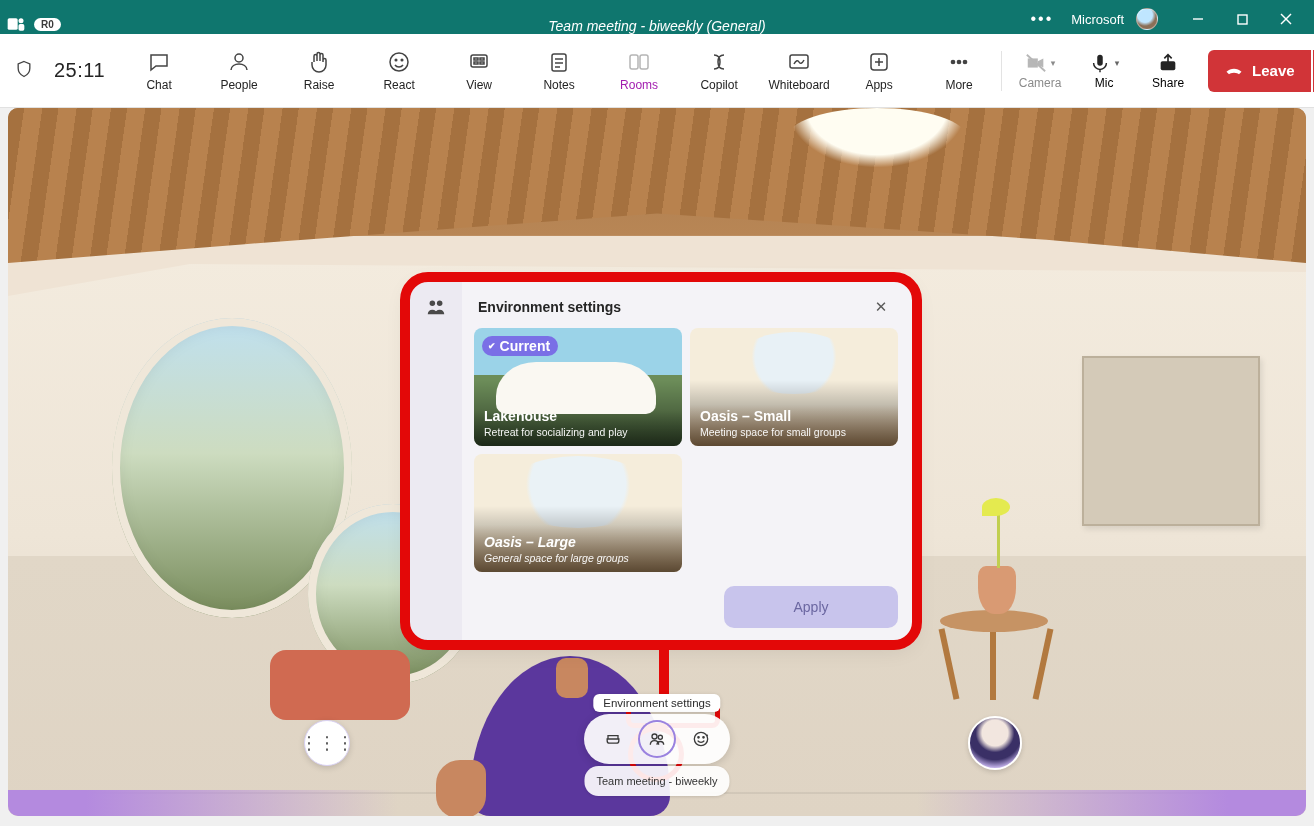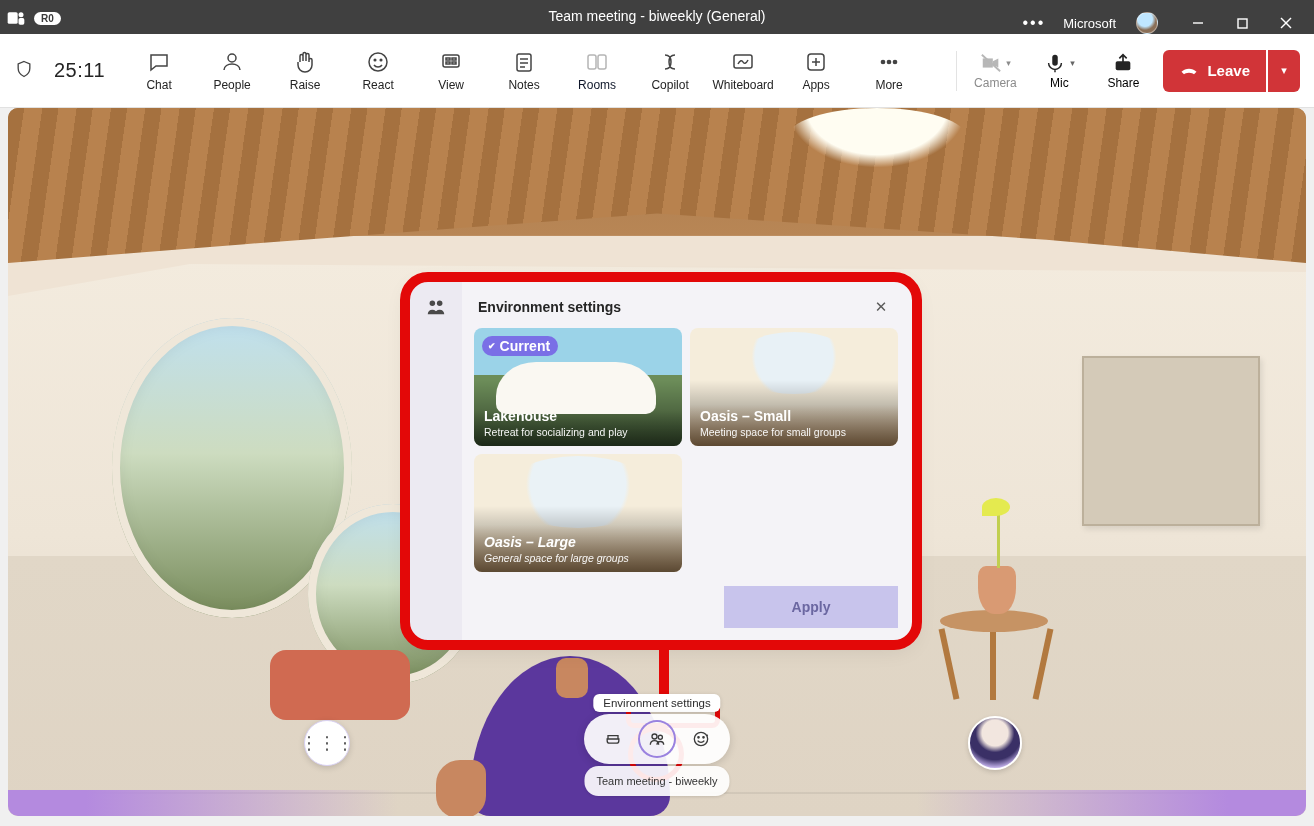--- a/index.html
+++ b/index.html
@@ -1,55 +1,55 @@
 <!DOCTYPE html>
 <html><head>
 <meta charset="utf-8">
 <style>
   * { box-sizing: border-box; margin: 0; padding: 0; font-family: "Segoe UI", sans-serif; }
   html, body { width: 1314px; height: 826px; overflow: hidden; background:#f0f0f0; }
 
   
   .titlebar {
     height: 34px;
-    background: #404040;
+    background: #0f766e;
     color: #ffffff;
     display: flex;
-    align-items: flex-start;
+    align-items: flex-end;
     font-size: 13px;
-    padding: 8px 6px;
+    padding: 0 6px;
     position: relative;
   }
   .titlebar .left { display:flex; align-items:center; gap:8px; }
   .teams-logo { width:20px; height:20px; display:flex; align-items:center; justify-content:center; }
   .r0-badge { background:#fff; color:#3b3b3b; border-radius:10px; font-size:10px; font-weight:600; padding:1px 7px; }
-  .titlebar .center { position:absolute; left:50%; transform:translateX(-50%); font-size:14px; }
+  .titlebar .center { position:absolute; left:50%; transform:translateX(-50%); font-size:14px;font-style:italic; }
   .titlebar .right { margin-left:auto; display:flex; align-items:center; gap:12px; }
   .titlebar .dots { font-size:16px; letter-spacing:2px; padding:0 6px; }
-  .account { display:flex; align-items:center; gap:20px; }
+  .account { display:flex; align-items:center; gap:12px; }
   .avatar-sm { width:22px; height:22px; border-radius:50%; background: radial-gradient(circle at 40% 30%, #bfe6ff 0 40%, #8a6f57 60% 100%); border:1px solid rgba(255,255,255,.4);}
   .win-btns { display:flex; align-items:center; gap:0; margin-left:6px;}
   .win-btn { width:44px; height:30px; display:flex; align-items:center; justify-content:center; color:#fff; font-size:13px; }
 
   
   .toolbar {
     height: 74px;
     background:#ffffff;
     border-bottom:1px solid #e1e1e1;
     display:flex;
     align-items:center;
     padding: 0 14px;
     gap: 4px;
   }
   .tb-left { display:flex; align-items:flex-start; gap:20px; margin-right:18px;}
   .shield { width:20px; height:20px; color:#444; }
   .timer { font-size:20px; color:#242424; letter-spacing:.5px;}
-  .tb-buttons { display:flex; align-items:center; gap:9px; }
+  .tb-buttons { display:flex; align-items:center; gap:16px; }
   .tb-btn { display:flex; flex-direction:column; align-items:center; justify-content:center; width:64px; height:58px; color:#242424; font-size:12px; gap:4px; border-radius:4px;}
-  .tb-btn.disabled { color:#0f172a; }
+  .tb-btn.disabled { color:#a21caf; }
   .tb-btn .ico { width:24px; height:24px; display:flex; align-items:center; justify-content:center;}
   .tb-btn .ico svg { width:24px; height:24px; stroke:#444; fill:none; stroke-width:1.5;}
   .tb-btn.disabled .ico svg { stroke:#b5b5b5;}
   .tb-right { margin-left:auto; display:flex; align-items:center; gap:0;}
   .dev-btn { display:flex; flex-direction:column; align-items:center; justify-content:center; width:64px; height:58px; font-size:12px; gap:2px;}
   .dev-btn .row { display:flex; align-items:center; gap:4px; }
   .dev-btn .chev { font-size:9px; color:#666; }
   .dev-btn.off .ico svg { fill:#b7b7b7; }
   .dev-btn.off span{ color:#8b8b8b;}
   .dev-btn .ico { width:22px; height:22px; display:flex; align-items:center; justify-content:center;}
@@ -146,21 +146,21 @@
   .env-card .ttl{ position:absolute; left:10px; bottom:22px; font-size:14px; font-weight:600;}
   .env-card .sub{ position:absolute; left:10px; bottom:8px; font-size:10.5px; opacity:.95;}
   .env-current{ position:absolute; left:8px; top:8px; background:#7a6fe6; color:#fff; font-size:14px; font-weight:600; padding:2px 8px 2px 6px; border-radius:11px; display:flex; align-items:center; gap:4px;}
   .env-current::before{content:"✔"; font-size:9px;}
   .env1{ background:linear-gradient(180deg,#9bd3e8 0 40%,#6c8d59 40% 70%, #3f5a35 100%);}
   .env1::after{content:""; position:absolute; left:22px; top:34px; width:160px; height:52px; background:#faf8f2; border-radius:40px 40px 10px 10px/34px 34px 10px 10px;}
   .env2{ background:linear-gradient(180deg,#f5eddb 0 65%, #cda06e 100%);}
   .env2::before{content:"";position:absolute;left:50%;top:4px;width:120px;height:62px;margin-left:-60px;border-radius:50%;background:radial-gradient(circle at 50% 40%, #e8f1f6 0 55%, rgba(0,0,0,0) 60%);}
   .env3{ background:linear-gradient(180deg,#f5eddb 0 60%, #caa170 100%);font-style:italic;}
   .env3::before{content:"";position:absolute;left:50%;top:2px;width:150px;height:72px;margin-left:-75px;border-radius:50%;background:radial-gradient(circle at 50% 40%, #eaf2f6 0 55%, rgba(0,0,0,0) 60%);}
-  .apply-btn{ margin-top:auto; align-self:flex-end; background:#c8c4ec; color:#6b67a1; border:none; font-size:14px; font-weight:700; border-radius:0; height:42px; width:174px;}
+  .apply-btn{ margin-top:auto; align-self:flex-end; background:#c8c4ec; color:#6b67a1; border:none; font-size:14px; font-weight:400; border-radius:10px; height:42px; width:174px;}
 </style>
 </head>
 <body>
 
 <div class="titlebar">
   <div class="left">
     <span class="teams-logo">
       <svg viewBox="0 0 24 24" fill="#fff">
           <rect x="2" y="5" width="12" height="14" rx="2"></rect>
           <circle cx="18" cy="8" r="3"></circle>

